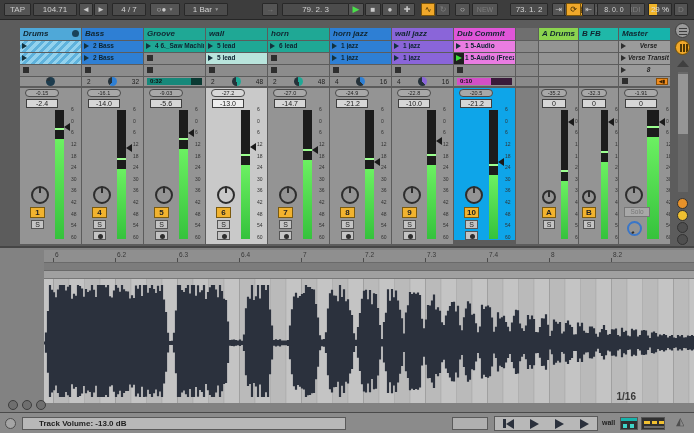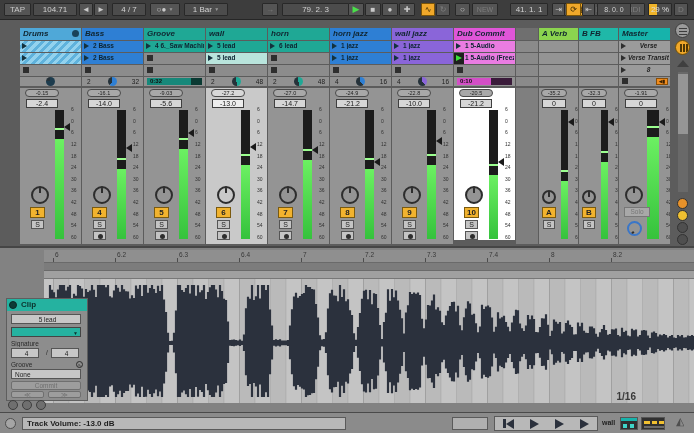--- a/index.html
+++ b/index.html
@@ -55,21 +55,21 @@
     <div class="tb grayed" style="left:262px;width:16px">→</div>
     <div class="tb disp" style="left:282px;width:67px">79. 2. 3</div>
     <div class="tb green" style="left:348px;width:16px">▶</div>
     <div class="tb" style="left:365px;width:16px">■</div>
     <div class="tb" style="left:382px;width:16px">●</div>
     <div class="tb" style="left:399px;width:16px">✚</div>
     <div class="tb yellow" style="left:421px;width:14px">∿</div>
     <div class="tb grayed" style="left:436px;width:14px">↻</div>
     <div class="tb" style="left:455px;width:15px">○</div>
     <div class="tb grayed" style="left:472px;width:26px;font-size:7px">NEW</div>
-    <div class="tb disp" style="left:510px;width:38px">41. 1. 1</div>
+    <div class="tb disp" style="left:510px;width:38px">73. 1. 2</div>
 
   <div class="tb" style="left: 563px; width: 12px;">✎</div>
       <div class="tb yellow" style="left: 577px; width: 12px;">▦</div>
       <div class="tb grayed" style="left: 592px; width: 24px;">KEY</div>
       <div class="tb grayed" style="left: 619px; width: 26px;">MIDI</div>
       <div class="tb disp cpu" style="left: 648px; width: 24px; background: linear-gradient(90deg, rgb(240, 180, 41) 0px, rgb(240, 180, 41) 38%, rgb(76, 76, 76) 38%); color: rgb(221, 221, 221);">29 %</div>
       <div class="tb grayed" style="left: 674px; width: 14px;">D</div>
     </div>
 
   <div class="abs" style="left:0;top:0;width:694px;height:19px;z-index:6;pointer-events:none">
@@ -410,21 +410,21 @@
       </div>
       <div class="abs" style="left: 454px; top: 45px; width: 61px; height: 11px; background: rgb(140, 140, 140);">
         <div class="stopsq abs"></div>
       </div>
       <div class="abs" style="left: 454px; top: 57px; width: 61px; height: 9px; background: rgb(145, 145, 145);">
         <div class="abs" style="left: 3px; top: 1px; right: 3px; height: 7px; background: rgb(58, 27, 58);">
           <div class="abs" style="left: 0px; top: 0px; width: 62%; height: 7px; background: rgb(211, 79, 198);"></div>
           <div class="abs" style="left: 3px; top: 0px; font-size: 6px; font-weight: bold; color: rgb(17, 17, 17);">0:10</div>
         </div>
       </div>
-      <div class="abs" style="left: 454px; top: 68px; width: 61px; height: 152px; background: #ffffff;">
+      <div class="abs" style="left: 454px; top: 68px; width: 61px; height: 152px; background: #0ea5e9;">
         <div class="abs" style="left: 5px; top: 1px; width: 34px; height: 8px; background: rgb(168, 168, 168); border: 1px solid rgb(74, 74, 74); border-radius: 6px; font-size: 5.5px; line-height: 6px; text-align: center; color: rgb(34, 34, 34);">-20.5</div>
         <div class="abs" style="left: 6px; top: 11px; width: 32px; height: 9px; background: rgb(214, 214, 214); border: 1px solid rgb(63, 63, 63); font-size: 7px; line-height: 7px; text-align: center; color: rgb(28, 28, 28);">-21.2</div>
         <div class="abs" style="left: 35px; top: 22px; width: 9px; height: 129px; background: rgb(28, 28, 28);">
           <div class="abs" style="left: 0px; bottom: 0px; width: 9px; height: 64px; background: linear-gradient(to top, rgb(53, 194, 60), rgb(108, 240, 98));"></div>
           <div class="abs" style="left: 0px; bottom: 73px; width: 9px; height: 2px; background: rgb(156, 255, 144);"></div>
         </div>
         <div class="abs" style="left: 44px; top: 70px; width: 0px; height: 0px; border-top: 4px solid transparent; border-bottom: 4px solid transparent; border-right: 6px solid rgb(26, 26, 26);"></div>
         <div class="abs" style="left: 51px; top: 19px; width: 10px; height: 6px; color: rgb(51, 51, 51); font-size: 5px; line-height: 5px;">6</div>
         <div class="abs" style="left: 51px; top: 30.6364px; width: 10px; height: 6px; color: rgb(51, 51, 51); font-size: 5px; line-height: 5px;">0</div>
         <div class="abs" style="left: 51px; top: 42.2727px; width: 10px; height: 6px; color: rgb(51, 51, 51); font-size: 5px; line-height: 5px;">6</div>
@@ -445,21 +445,21 @@
         <div class="abs" style="left: 11px; top: 143px; width: 13px; height: 9px; background: rgb(196, 196, 196); border: 1px solid rgb(85, 85, 85);">
           <div class="abs" style="left: 3.5px; top: 2px; width: 5px; height: 5px; background: rgb(46, 46, 46); border-radius: 50%;"></div>
         </div>
       </div>
       <div class="abs" style="left: 516px; top: 8px; width: 22px; height: 12px; background: rgb(111, 111, 111);"></div>
       <div class="abs" style="left: 516px; top: 21px; width: 22px; height: 11px; background: rgb(138, 138, 138);"></div>
       <div class="abs" style="left: 516px; top: 33px; width: 22px; height: 11px; background: rgb(138, 138, 138);"></div>
       <div class="abs" style="left: 516px; top: 45px; width: 22px; height: 11px; background: rgb(138, 138, 138);"></div>
       <div class="abs" style="left: 516px; top: 57px; width: 22px; height: 9px; background: rgb(138, 138, 138);"></div>
       <div class="abs" style="left: 516px; top: 68px; width: 22px; height: 156px; background: rgb(127, 127, 127);"></div>
-      <div class="abs hdr" style="left: 539px; top: 8px; width: 39px; height: 12px; background: rgb(139, 212, 79);">A Verb</div>
+      <div class="abs hdr" style="left: 539px; top: 8px; width: 39px; height: 12px; background: rgb(139, 212, 79);">A Drums</div>
       <div class="abs" style="left: 539px; top: 21px; width: 39px; height: 11px; background: rgb(148, 148, 148);"></div>
       <div class="abs" style="left: 539px; top: 33px; width: 39px; height: 11px; background: rgb(148, 148, 148);"></div>
       <div class="abs" style="left: 539px; top: 45px; width: 39px; height: 11px; background: rgb(148, 148, 148);"></div>
       <div class="abs" style="left: 539px; top: 57px; width: 39px; height: 9px; background: rgb(145, 145, 145);"></div>
       <div class="abs" style="left: 539px; top: 68px; width: 39px; height: 156px; background: rgb(148, 148, 148);">
         <div class="abs" style="left: 2px; top: 1px; width: 26px; height: 8px; background: rgb(168, 168, 168); border: 1px solid rgb(74, 74, 74); border-radius: 6px; font-size: 5.5px; line-height: 6px; text-align: center; color: rgb(34, 34, 34);">-35.2</div>
         <div class="abs" style="left: 3px; top: 11px; width: 24px; height: 9px; background: rgb(214, 214, 214); border: 1px solid rgb(63, 63, 63); font-size: 7px; line-height: 7px; text-align: center; color: rgb(28, 28, 28);">0</div>
         <div class="abs" style="left: 22px; top: 22px; width: 7px; height: 129px; background: rgb(28, 28, 28);">
           <div class="abs" style="left: 0px; bottom: 0px; width: 7px; height: 58px; background: linear-gradient(to top, rgb(53, 194, 60), rgb(108, 240, 98));"></div>
           <div class="abs" style="left: 0px; bottom: 67px; width: 7px; height: 2px; background: rgb(156, 255, 144);"></div>
@@ -610,51 +610,31 @@
     <div id="scrub1"></div>
     <div id="scrub2"></div>
     <svg id="wave" width="650" height="124" viewBox="0 0 650 124">
         <path d="M9.5 0h15.5v124h-15.5zM40.5 0h15.5v124h-15.5zM71.5 0h15.5v124h-15.5zM102.5 0h15.5v124h-15.5zM133.5 0h15.5v124h-15.5zM164.5 0h15.5v124h-15.5zM195.5 0h15.5v124h-15.5zM226.5 0h15.5v124h-15.5zM257.5 0h15.5v124h-15.5zM288.5 0h15.5v124h-15.5zM319.5 0h15.5v124h-15.5zM350.5 0h15.5v124h-15.5zM381.5 0h15.5v124h-15.5zM412.5 0h15.5v124h-15.5zM443.5 0h15.5v124h-15.5zM474.5 0h15.5v124h-15.5zM505.5 0h15.5v124h-15.5zM536.5 0h15.5v124h-15.5zM567.5 0h15.5v124h-15.5zM598.5 0h15.5v124h-15.5zM629.5 0h15.5v124h-15.5z" fill="rgba(0,0,0,0.05)"></path>
         <path d="M25.0 0V124M40.5 0V124M56.0 0V124M87.0 0V124M102.5 0V124M118.0 0V124M149.0 0V124M164.5 0V124M180.0 0V124M211.0 0V124M226.5 0V124M242.0 0V124M273.0 0V124M288.5 0V124M304.0 0V124M335.0 0V124M350.5 0V124M366.0 0V124M397.0 0V124M412.5 0V124M428.0 0V124M459.0 0V124M474.5 0V124M490.0 0V124M521.0 0V124M536.5 0V124M552.0 0V124M583.0 0V124M598.5 0V124M614.0 0V124M645.0 0V124M660.5 0V124" stroke="rgba(0,0,0,0.08)" fill="none"></path>
         <path d="M9.5 0V124M71.5 0V124M133.5 0V124M195.5 0V124M257.5 0V124M319.5 0V124M381.5 0V124M443.5 0V124M505.5 0V124M567.5 0V124M629.5 0V124" stroke="rgba(0,0,0,0.16)" fill="none"></path>
         <path d="M0 64H650M0 62.5V65.4M2 53.5V73.7M4 32.0V93.8M6 6.0V117.9M8 10.7V113.5M10 13.2V111.2M12 18.2V106.6M14 10.4V113.9M16 6.0V117.9M18 6.0V117.9M20 6.0V117.9M22 11.4V112.9M24 7.8V116.3M26 6.0V117.9M28 19.7V105.2M30 14.8V109.7M32 16.7V108.0M34 6.0V117.9M36 7.0V117.0M38 9.6V114.6M40 17.8V107.0M42 9.9V114.3M44 13.0V111.5M46 11.4V112.9M48 6.0V117.9M50 10.8V113.5M52 18.1V106.7M54 6.0V117.9M56 6.0V117.9M58 6.0V117.9M60 6.0V117.9M62 8.2V115.9M64 6.0V117.9M66 17.3V107.4M68 18.5V106.3M70 11.5V112.8M72 6.0V117.9M74 8.8V115.3M76 12.7V111.7M78 6.0V117.9M80 10.3V113.9M82 12.2V112.1M84 12.4V111.9M86 19.4V105.5M88 16.2V108.5M90 19.1V105.7M92 6.4V117.5M94 9.7V114.5M96 6.0V117.9M98 16.9V107.8M100 6.0V117.9M102 6.1V117.8M104 13.8V110.7M106 9.0V115.1M108 6.0V117.9M110 10.0V114.2M112 14.1V110.4M114 6.7V117.3M116 11.9V112.5M118 6.0V117.9M120 20.5V104.5M122 33.1V92.8M124 53.7V73.6M126 61.9V66.0M128 61.8V66.1M130 53.8V73.5M132 31.4V94.3M134 6.0V117.9M136 6.0V117.9M138 10.9V113.4M140 13.0V111.4M142 9.0V115.2M144 6.0V117.9M146 14.6V110.0M148 6.0V117.9M150 6.0V117.9M152 16.7V108.0M154 6.2V117.7M156 13.3V111.1M158 11.2V113.1M160 6.0V117.9M162 19.9V105.0M164 13.1V111.3M166 8.2V115.9M168 6.0V117.9M170 6.0V117.9M172 10.6V113.6M174 18.2V106.6M176 6.0V117.9M178 12.0V112.3M180 19.8V105.1M182 20.9V104.1M184 42.4V84.1M186 61.0V66.8M188 60.8V67.0M190 60.5V67.2M192 60.9V66.8M194 61.6V66.3M196 60.6V67.1M198 61.7V66.1M200 55.4V72.0M202 29.3V96.3M204 17.8V107.0M206 19.8V105.1M208 6.0V117.9M210 21.1V103.9M212 17.2V107.6M214 6.0V117.9M216 19.5V105.4M218 6.0V117.9M220 6.0V117.9M222 11.1V113.2M224 6.0V117.9M226 30.5V95.2M228 46.4V80.4M230 61.1V66.7M232 60.3V67.4M234 61.0V66.8M236 60.2V67.5M238 61.6V66.3M240 61.5V66.3M242 61.5V66.3M244 60.9V66.9M246 46.5V80.2M248 30.3V95.3M250 17.4V107.3M252 13.7V110.8M254 18.8V106.0M256 17.0V107.7M258 15.1V109.5M260 13.9V110.6M262 6.0V117.9M264 7.9V116.2M266 8.1V116.0M268 9.9V114.3M270 10.4V113.9M272 25.0V100.3M274 38.5V87.7M276 56.3V71.2M278 60.6V67.2M280 59.9V67.8M282 53.2V74.1M284 29.4V96.2M286 14.3V110.2M288 10.8V113.5M290 16.4V108.3M292 16.7V108.0M294 22.3V102.8M296 6.0V117.9M298 18.0V106.7M300 10.3V113.9M302 22.3V102.8M304 20.3V104.6M306 31.3V94.4M308 36.1V89.9M310 54.3V73.1M312 60.7V67.1M314 48.0V78.8M316 33.9V92.0M318 19.7V105.2M320 11.8V112.5M322 10.8V113.5M324 20.3V104.6M326 10.9V113.3M328 25.2V100.1M330 14.3V110.2M332 14.9V109.7M334 28.9V96.6M336 46.1V80.6M338 60.1V67.6M340 43.0V83.6M342 33.7V92.2M344 10.3V113.9M346 21.8V103.2M348 10.0V114.2M350 18.3V106.5M352 11.4V113.0M354 21.6V103.4M356 30.8V94.8M358 39.2V87.1M360 54.4V72.9M362 33.6V92.3M364 26.3V99.1M366 13.1V111.3M368 14.9V109.7M370 13.5V111.0M372 14.7V109.9M374 13.6V110.8M376 16.1V108.6M378 39.8V86.5M380 49.2V77.7M382 40.6V85.8M384 26.1V99.3M386 26.4V98.9M388 21.5V103.5M390 15.5V109.1M392 30.6V95.1M394 28.3V97.2M396 31.7V94.0M398 43.2V83.3M400 46.0V80.8M402 36.5V89.6M404 31.8V94.0M406 26.9V98.5M408 22.9V102.2M410 22.7V102.4M412 32.4V93.4M414 26.8V98.6M416 46.3V80.5M418 51.3V75.9M420 38.2V88.0M422 29.4V96.2M424 22.2V102.8M426 24.6V100.7M428 35.7V90.3M430 34.8V91.2M432 44.2V82.4M434 53.2V74.1M436 47.6V79.3M438 25.8V99.5M440 29.9V95.8M442 27.4V98.0M444 26.6V98.8M446 28.2V97.3M448 38.6V87.6M450 52.8V74.4M452 47.7V79.1M454 33.2V92.6M456 39.5V86.8M458 38.3V87.9M460 36.7V89.3M462 43.1V83.5M464 47.8V79.1M466 52.2V75.0M468 43.5V83.0M470 36.8V89.3M472 30.7V95.0M474 31.3V94.4M476 44.4V82.3M478 49.3V77.7M480 52.1V75.0M482 46.5V80.3M484 36.0V90.0M486 40.3V86.0M488 36.4V89.7M490 40.0V86.3M492 52.9V74.3M494 53.3V74.0M496 48.1V78.7M498 39.3V87.0M500 39.5V86.8M502 35.3V90.7M504 45.7V81.0M506 57.0V70.5M508 51.8V75.3M510 40.6V85.8M512 42.8V83.7M514 44.8V81.8M516 43.0V83.6M518 54.5V72.9M520 52.5V74.7M522 43.9V82.7M524 41.4V85.0M526 45.8V80.9M528 47.9V79.0M530 55.5V71.9M532 55.3V72.1M534 43.4V83.1M536 47.3V79.5M538 43.7V82.9M540 51.7V75.5M542 53.7V73.6M544 54.1V73.2M546 47.6V79.3M548 47.4V79.5M550 49.3V77.7M552 54.8V72.6M554 57.8V69.8M556 53.3V73.9M558 49.9V77.1M560 46.1V80.6M562 50.9V76.2M564 55.8V71.6M566 55.0V72.4M568 50.3V76.8M570 50.5V76.5M572 49.6V77.4M574 55.9V71.5M576 57.2V70.3M578 48.7V78.2M580 52.9V74.3M582 51.7V75.4M584 56.4V71.1M586 57.2V70.4M588 49.7V77.3M590 51.3V75.8M592 50.4V76.7M594 57.5V70.0M596 56.1V71.4M598 51.5V75.7M600 51.1V76.0M602 51.5V75.6M604 56.4V71.0M606 59.0V68.6M608 53.4V73.9M610 52.6V74.6M612 54.0V73.3M614 57.5V70.0M616 55.6V71.8M618 56.3V71.1M620 54.9V72.5M622 56.1V71.3M624 58.5V69.1M626 56.9V70.6M628 55.9V71.5M630 58.6V69.0M632 59.0V68.6M634 56.0V71.4M636 57.2V70.3M638 55.9V71.5M640 58.6V69.0M642 58.3V69.3M644 56.4V71.1M646 57.0V70.6M648 56.0V71.5M650 56.9V70.6" stroke="#2b313d" stroke-width="2.2" fill="none"></path>
       </svg>
     <div id="zoomlabel">1/16</div>
 
-    <div id="clippanel">
-      <div class="abs" style="left:0;top:0;right:0;height:12px;background:#25b2a0">
-        <span class="abs circ" style="left:2px;top:2px;width:8px;height:8px;background:#0e3c36;border:1px solid #0a2a26"></span>
-        <span class="abs" style="left:14px;top:1px;font-size:8px;font-weight:bold;color:#0b312c">Clip</span>
-      </div>
-      <div class="abs cp-field" style="left:4px;top:15px;width:70px;height:10px;text-align:center">5 lead</div>
-      <div class="abs" style="left:4px;top:28px;width:70px;height:10px;background:#25b2a0;border:1px solid #444">
-        <span class="abs" style="right:2px;top:2px;font-size:5px;color:#0b312c">▼</span>
-      </div>
-      <div class="abs cp-lab" style="left:1px;top:41px">Signature</div>
-      <div class="abs cp-field" style="left:4px;top:49px;width:28px;height:10px;text-align:center">4</div>
-      <div class="abs cp-lab" style="left:36px;top:50px">/</div>
-      <div class="abs cp-field" style="left:44px;top:49px;width:28px;height:10px;text-align:center">4</div>
-      <div class="abs cp-lab" style="left:1px;top:62px">Groove</div>
-      <div class="abs circ" style="right:4px;top:62px;width:7px;height:7px;border:1px solid #2b2b2b;font-size:5px;line-height:6px;text-align:center;color:#2b2b2b">∿</div>
-      <div class="abs cp-field" style="left:4px;top:70px;width:70px;height:10px">None</div>
-      <div class="abs cp-btn" style="left:4px;top:82px;width:70px;height:9px">Commit</div>
-      <div class="abs cp-btn" style="left:4px;top:92px;width:33px;height:7px;line-height:6px">≪</div>
-      <div class="abs cp-btn" style="left:41px;top:92px;width:33px;height:7px;line-height:6px">≫</div>
-    </div>
 
     <div class="abs" style="left:8px;top:152px;width:50px;height:12px;z-index:7">
       <span class="abs circ" style="left:0;top:0;width:10px;height:10px;background:#6f6f6f;border:1px solid #3e3e3e"></span>
       <span class="abs circ" style="left:14px;top:0;width:10px;height:10px;background:#6f6f6f;border:1px solid #3e3e3e"></span>
       <span class="abs circ" style="left:28px;top:0;width:10px;height:10px;background:#6f6f6f;border:1px solid #3e3e3e"></span>
     </div>
   </div>
 
   <div id="statusbar">
     <span class="abs circ" style="left:5px;top:5px;width:11px;height:11px;background:#a5a5a5;border:1px solid #4e4e4e"></span>
-    <div class="abs" style="left:22px;top:4px;width:324px;height:13px;background:#b8b8b8;border:1px solid #5a5a5a;font-size:8px;line-height:12px;padding-left:4px;color:#1e1e1e;font-weight:bold">Track Volume: -13.0 dB</div>
+    <div class="abs" style="left:22px;top:4px;width:324px;height:13px;background:#b8b8b8;border:1px solid #5a5a5a;font-size:8px;line-height:12px;padding-left:16px;color:#1e1e1e;font-weight:bold">Track Volume: -13.0 dB</div>
     <div class="abs" style="left:452px;top:4px;width:36px;height:13px;background:#b0b0b0;border:1px solid #5a5a5a"></div>
     <div class="abs" style="left:494px;top:3px;width:104px;height:15px;background:#b8b8b8;border:1px solid #5a5a5a;display:flex;align-items:center;justify-content:space-around">
       <span style="display:flex;align-items:center">
         <span style="width:3px;height:9px;background:#2b313d;display:inline-block"></span>
         <span style="width:0;height:0;border-top:5px solid transparent;border-bottom:5px solid transparent;border-right:8px solid #2b313d;display:inline-block"></span>
       </span>
       <span style="width:0;height:0;border-top:5px solid transparent;border-bottom:5px solid transparent;border-left:9px solid #2b313d"></span>
       <span style="width:0;height:0;border-top:5px solid transparent;border-bottom:5px solid transparent;border-left:9px solid #2b313d"></span>
       <span style="width:0;height:0;border-top:5px solid transparent;border-bottom:5px solid transparent;border-left:9px solid #2b313d"></span>
     </div>

